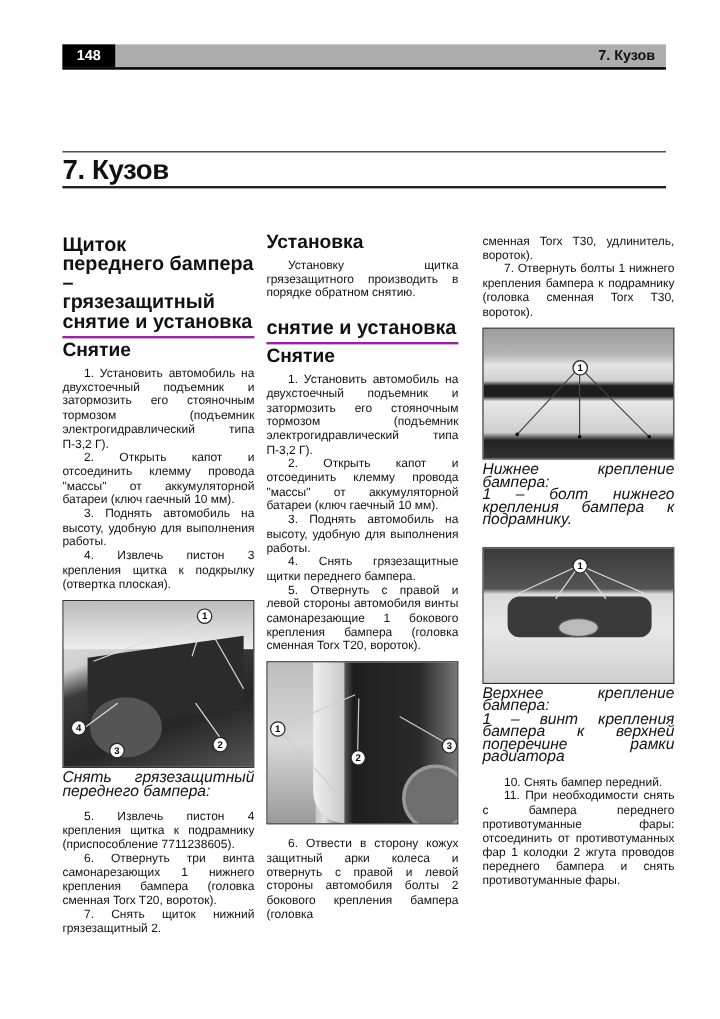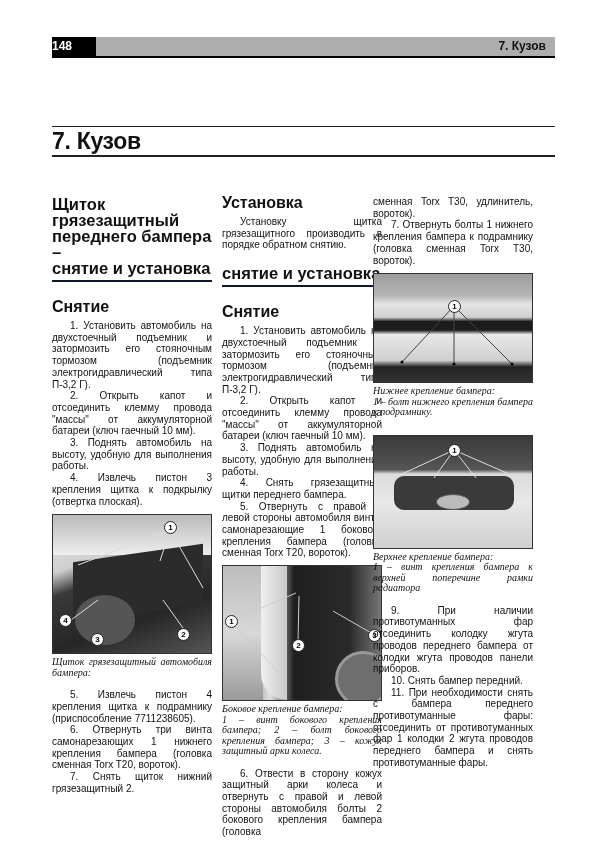--- a/index.html
+++ b/index.html
@@ -1,54 +1,54 @@
 <!DOCTYPE html>
 <html><head>
 <meta charset="utf-8">
 <style>
   html, body { margin:0; padding:0; background:#fff; }
   body { width:600px; height:849px; position:relative; overflow:hidden;
          font-family:"Liberation Sans", sans-serif; color:#111; }
   .hdr { position:absolute; left:52px; top:37px; width:503px; height:19px;
          background:#adadad; border-bottom:2px solid #000; }
   .hdr .pg { position:absolute; left:0; top:0; width:44px; height:19px; background:#000;
-             color:#fff; font-weight:bold; font-size:12px; line-height:19px; }
+             color:#fff; font-weight:bold; font-size:12px; line-height:19px; text-align:center; }
   .hdr .sec { position:absolute; right:9px; top:0; font-weight:bold; font-size:12px; line-height:19px; }
   .chap { position:absolute; left:52px; top:126px; width:503px; height:28px;
           border-top:1.5px solid #222; border-bottom:2px solid #222; }
   .chap span { position:absolute; left:0; top:0; font-weight:bold; font-size:23px; line-height:29px; letter-spacing:-0.3px; }
   .col { position:absolute; }
   .h2 { font-weight:bold; font-size:16.5px; line-height:16px; padding-bottom:4px;
-        border-bottom:2px solid #0f172a; margin:0 0 18px 0; }
+        border-bottom:2px solid #a21caf; margin:0 0 4px 0; }
   .h3 { font-weight:bold; font-size:16px; text-align:left; margin:0 0 6px 0; line-height:14px; }
   p.t { margin:0; font-size:10px; line-height:11.7px; text-align:justify; text-indent:18px; }
   .fig { border:1px solid #333; position:relative; overflow:hidden; }
-  .cap { font-style:italic; font-size:10px; line-height:10.5px; margin:3px 0 0 0; text-align:justify;font-family:Liberation Serif, serif; }
+  .cap { font-style:italic; font-size:13px; line-height:10.5px; margin:3px 0 0 0; text-align:justify; }
   .cap div { margin:0; }
   .callout { position:absolute; width:11px; height:11px; border-radius:50%; background:#fff;
              border:1px solid #222; font-size:8px; line-height:11px; text-align:center; font-weight:bold; color:#000; }
   svg.lines { position:absolute; left:0; top:0; }
 </style>
 </head>
 <body>
 
 <div class="hdr">
   <div class="pg">148</div>
   <div class="sec">7. Кузов</div>
 </div>
 
 <div class="chap">
   <span>7. Кузов</span>
 </div>
 
 <div class="col" style="left:52px; top:196px; width:160px;">
   <div class="h2">
     <div>Щиток</div>
+    <div>переднего бампера –</div>
     <div>грязезащитный</div>
-    <div>переднего бампера –</div>
     <div>снятие и установка</div>
   </div>
   <div class="h3">Снятие</div>
   <p class="t">1. Установить автомобиль на двухстоечный подъемник и затормозить его стояночным тормозом (подъемник электрогидравлический типа П-3,2 Г).</p>
   <p class="t">2. Открыть капот и отсоединить клемму провода "массы" от аккумуляторной батареи (ключ гаечный 10 мм).</p>
   <p class="t">3. Поднять автомобиль на высоту, удобную для выполнения работы.</p>
   <p class="t">4. Извлечь пистон 3 крепления щитка к подкрылку (отвертка плоская).</p>
 
   <div class="fig" style="width:158px; height:138px; margin-top:7px; background:linear-gradient(160deg,#e8e8e8 0%,#cfcfcf 30%,#3a3a3a 42%,#262626 70%,#555 100%);">
     <div style="position:absolute;left:0;top:0;width:158px;height:40px;background:linear-gradient(180deg,#bbb,#eee);"></div>
@@ -60,21 +60,21 @@
       <line x1="117" y1="15" x2="150" y2="73" stroke="#ddd" stroke-width="1"></line>
       <line x1="18" y1="105" x2="45" y2="85" stroke="#ddd" stroke-width="1"></line>
       <line x1="130" y1="113" x2="110" y2="85" stroke="#ddd" stroke-width="1"></line>
     </svg>
     <div class="callout" style="left:111px;top:6px;">1</div>
     <div class="callout" style="left:124px;top:113px;">2</div>
     <div class="callout" style="left:38px;top:118px;">3</div>
     <div class="callout" style="left:6px;top:99px;">4</div>
   </div>
   <div class="cap">
-    <div>Щиток грязезащитный автомобиля бампера:</div>
+    <div>Снять грязезащитный переднего бампера:</div>
   </div>
   <div style="height:11px;"></div>
   <p class="t">5. Извлечь пистон 4 крепления щитка к подрамнику (приспособление 7711238605).</p>
   <p class="t">6. Отвернуть три винта самонарезающих 1 нижнего крепления бампера (головка сменная Torx T20, вороток).</p>
   <p class="t">7. Снять щиток нижний грязезащитный 2.</p>
 </div>
 
 <div class="col" style="left:222px; top:196px; width:160px;">
   <div class="h3">Установка</div>
   <p class="t">Установку щитка грязезащитного производить в порядке обратном снятию.</p>
@@ -96,29 +96,25 @@
     <svg class="lines" width="158" height="134">
       <line x1="8" y1="55" x2="73" y2="27" stroke="#ccc" stroke-width="1"></line>
       <line x1="8" y1="55" x2="62" y2="113" stroke="#ccc" stroke-width="1"></line>
       <line x1="75" y1="76" x2="76" y2="30" stroke="#ccc" stroke-width="1"></line>
       <line x1="150" y1="68" x2="110" y2="45" stroke="#ccc" stroke-width="1"></line>
     </svg>
     <div class="callout" style="left:2px;top:49px;">1</div>
     <div class="callout" style="left:69px;top:73px;">2</div>
     <div class="callout" style="left:145px;top:63px;">3</div>
   </div>
-  <div class="cap">
-    <div>Боковое крепление бампера:</div>
-    <div>1 – винт бокового крепления бампера; 2 – болт бокового крепления бампера; 3 – кожух защитный арки колеса.</div>
-  </div>
   <div style="height:11px;"></div>
   <p class="t">6. Отвести в сторону кожух защитный арки колеса и отвернуть с правой и левой стороны автомобиля болты 2 бокового крепления бампера (головка</p>
 </div>
 
-<div class="col" style="left:373px; top:196px; width:160px;">
+<div class="col" style="left:402px; top:196px; width:160px;">
   <p class="t" style="text-indent:0;">сменная Torx T30, удлинитель, вороток).</p>
   <p class="t">7. Отвернуть болты 1 нижнего крепления бампера к подрамнику (головка сменная Torx T30, вороток).</p>
 
   <div class="fig" style="width:158px; height:108px; margin-top:7px; background:linear-gradient(180deg,#9c9c9c 0%,#b5b5b5 20%,#e5e5e5 28%,#d0d0d0 40%,#1c1c1c 44%,#1c1c1c 52%,#e8e8e8 56%,#cfcfcf 80%,#222 86%,#333 100%);">
     <svg class="lines" width="158" height="108">
       <line x1="80" y1="32" x2="28" y2="88" stroke="#444" stroke-width="1"></line>
       <line x1="80" y1="32" x2="80" y2="90" stroke="#444" stroke-width="1"></line>
       <line x1="80" y1="32" x2="138" y2="90" stroke="#444" stroke-width="1"></line>
       <circle cx="28" cy="88" r="1.5" fill="#000"></circle>
       <circle cx="80" cy="90" r="1.5" fill="#000"></circle>
@@ -141,16 +137,15 @@
       <line x1="80" y1="14" x2="102" y2="42" stroke="#ddd" stroke-width="1"></line>
       <line x1="80" y1="14" x2="135" y2="38" stroke="#ddd" stroke-width="1"></line>
     </svg>
     <div class="callout" style="left:74px;top:8px;">1</div>
   </div>
   <div class="cap">
     <div>Верхнее крепление бампера:</div>
     <div>1 – винт крепления бампера к верхней поперечине рамки радиатора</div>
   </div>
   <div style="height:11px;"></div>
-  <p class="t">9. При наличии противотуманных фар отсоединить колодку жгута проводов переднего бампера от колодки жгута проводов панели приборов.</p>
   <p class="t">10. Снять бампер передний.</p>
   <p class="t">11. При необходимости снять с бампера переднего противотуманные фары: отсоединить от противотуманных фар 1 колодки 2 жгута проводов переднего бампера и снять противотуманные фары.</p>
 </div>
 
 </body></html>

